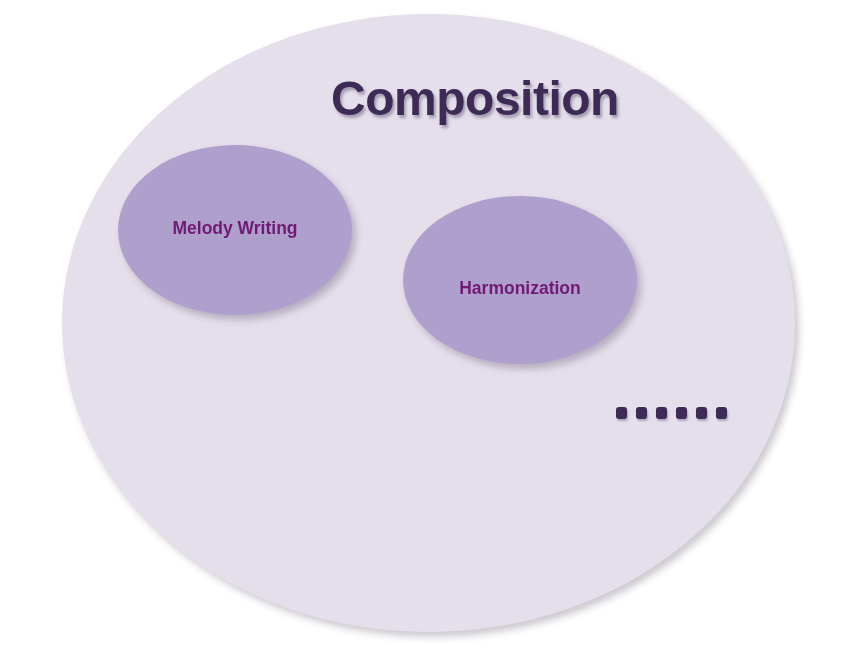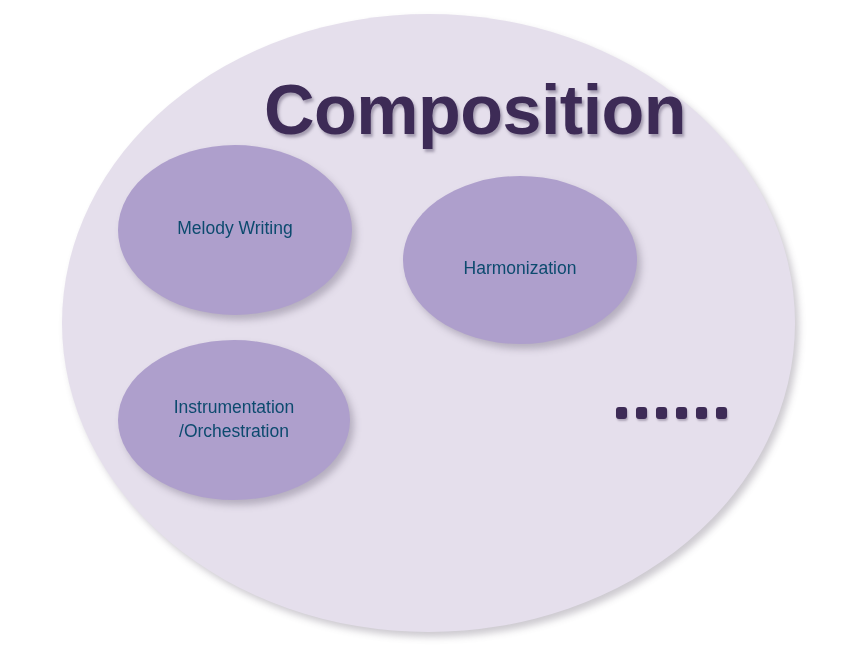--- a/index.html
+++ b/index.html
@@ -31,21 +31,21 @@
     box-shadow: 4px 5px 7px rgba(90, 80, 100, 0.30);
   }
 
   
   .diagram-title {
     position: absolute;
     left: 200px;
     top: 74px;
     width: 550px;
     text-align: center;
-    font-size: 70px;
+    font-size: 48px;
     font-weight: 700;
     line-height: 1.05;
     letter-spacing: -0.5px;
     color: #3d2b56;
     text-shadow: 2px 3px 3px rgba(110, 100, 125, 0.55);
     white-space: nowrap;
   }
 
   
   .topic {
@@ -53,35 +53,35 @@
     border-radius: 50%;
     background: #ae9fcc;
     box-shadow: 4px 5px 7px rgba(95, 85, 110, 0.35);
     display: flex;
     align-items: center;
     justify-content: center;
     text-align: center;
     box-sizing: border-box;
   }
   .topic-label {
-    color: #0c4a6e;
+    color: #701a75;
     font-size: 17.5px;
     line-height: 1.38;
-    font-weight: 400;
+    font-weight: 700;
     padding: 0 14px;
     white-space: pre-line;
   }
 
   #topic-melody {
     left: 118px;  top: 145px;  width: 234px; height: 170px;
   }
   #topic-melody .topic-label { transform: translateY(-2px); }
 
   #topic-harmonization {
-    left: 403px;  top: 176px;  width: 234px; height: 168px;
+    left: 403px;  top: 196px;  width: 234px; height: 168px;
   }
   #topic-harmonization .topic-label { transform: translateY(8px); }
 
   #topic-instrumentation {
     left: 118px;  top: 340px;  width: 232px; height: 160px;
   }
   #topic-instrumentation .topic-label { transform: translateY(-1px); }
 
   #topic-form {
     left: 350px;  top: 422px;  width: 235px; height: 163px;
@@ -114,24 +114,20 @@
   <div class="diagram-title">Composition</div>
 
   <div class="topic" id="topic-melody">
     <span class="topic-label">Melody Writing</span>
   </div>
 
   <div class="topic" id="topic-harmonization">
     <span class="topic-label">Harmonization</span>
   </div>
 
-  <div class="topic" id="topic-instrumentation">
-    <span class="topic-label">Instrumentation
-/Orchestration</span>
-  </div>
 
 
   <div class="dots" id="ellipsis-dots">
       <span class="dot"></span>
       <span class="dot"></span>
       <span class="dot"></span>
       <span class="dot"></span>
       <span class="dot"></span>
       <span class="dot"></span>
     </div>

